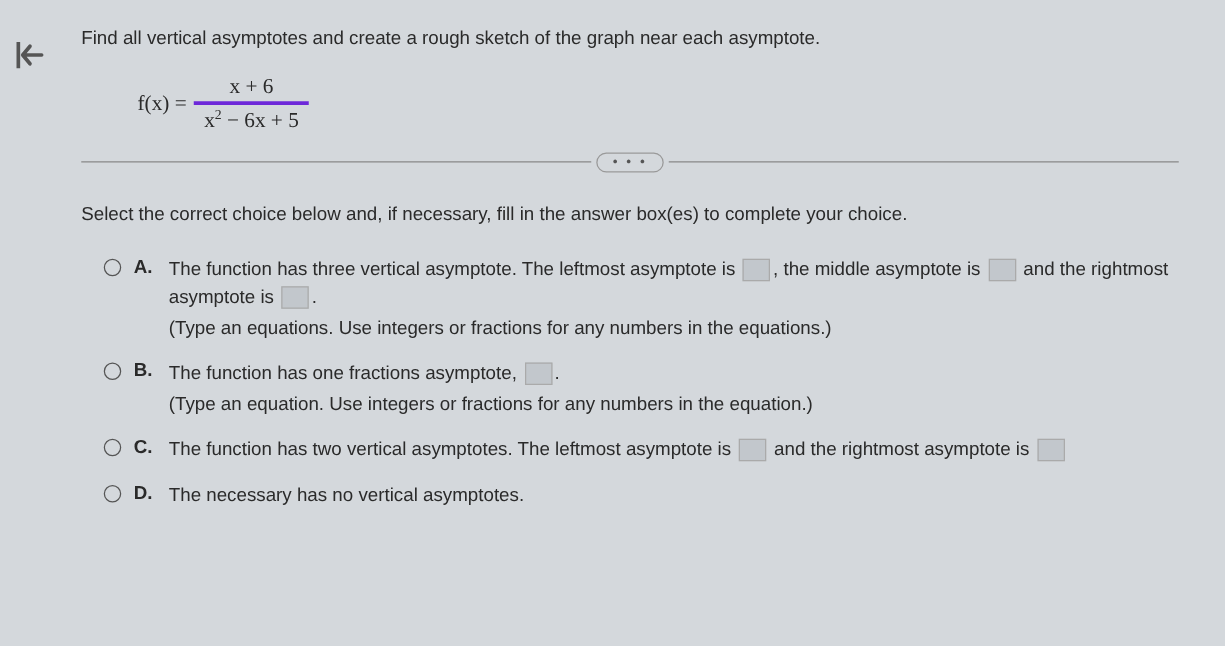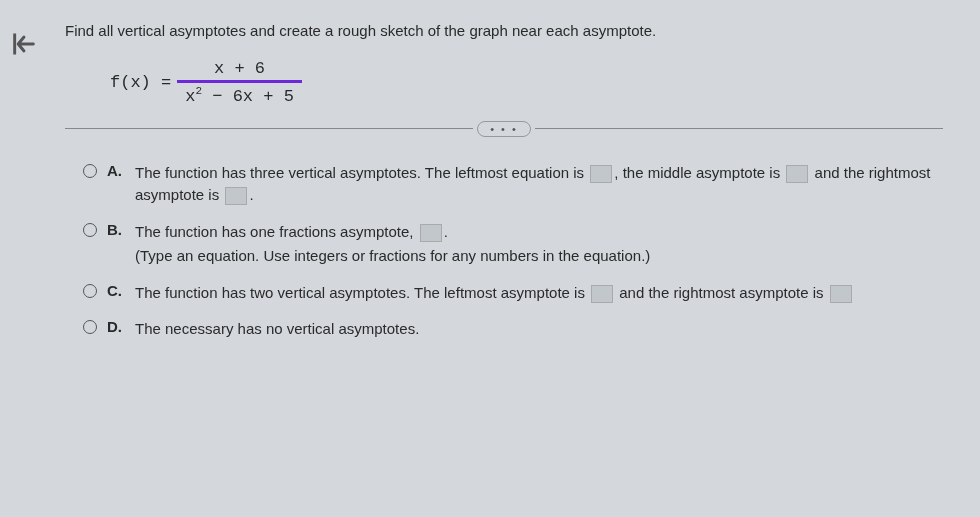--- a/index.html
+++ b/index.html
@@ -28,21 +28,21 @@
       padding: 22px 17px 0 65px;
     }
     .question-text {
       font-size: 15px;
       margin-bottom: 20px;
     }
     .formula {
       margin-left: 45px;
       display: flex;
       align-items: center;
-      font-family: Liberation Mono, monospace;
+      font-family: Liberation Serif, serif;
       font-size: 17px;
       text-align: right;
     }
     .fx {
       margin-right: 6px;
     }
     .fraction {
       display: inline-flex;
       flex-direction: column;
       align-items: center;
@@ -150,26 +150,28 @@
       </span>
     </span>
   </div>
 
   <div class="divider-row">
     <div class="divider-line"></div>
     <div class="dots-pill">• • •</div>
     <div class="divider-line"></div>
   </div>
 
+  <div class="instruction">Select the correct choice below and, if necessary, fill in the answer box(es) to complete your choice.</div>
 
   <div class="option-row">
     <div class="radio"></div>
     <div class="option-label">A.</div>
     <div class="option-text">
-      <span>The function has three vertical asymptotes. The leftmost equation is </span><span class="input-box"></span><span>, the middle asymptote is </span><span class="input-box"></span><span> and the rightmost asymptote is </span><span class="input-box"></span><span>.</span>
+      <span>The function has three vertical asymptote. The leftmost asymptote is </span><span class="input-box"></span><span>, the middle asymptote is </span><span class="input-box"></span><span> and the rightmost asymptote is </span><span class="input-box"></span><span>.</span>
+      <span class="hint">(Type an equations. Use integers or fractions for any numbers in the equations.)</span>
     </div>
   </div>
 
   <div class="option-row">
     <div class="radio"></div>
     <div class="option-label">B.</div>
     <div class="option-text">
       <span>The function has one fractions asymptote, </span><span class="input-box"></span><span>.</span>
       <span class="hint">(Type an equation. Use integers or fractions for any numbers in the equation.)</span>
     </div>

